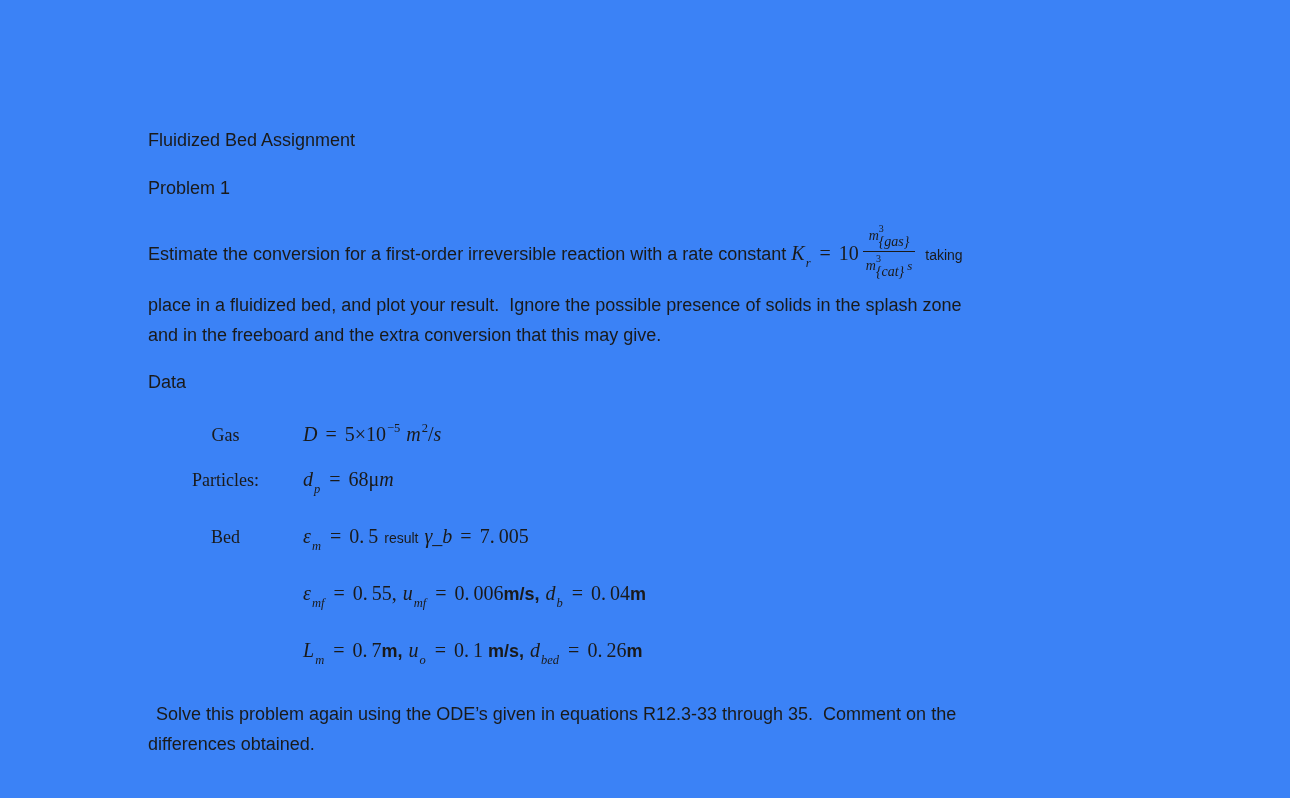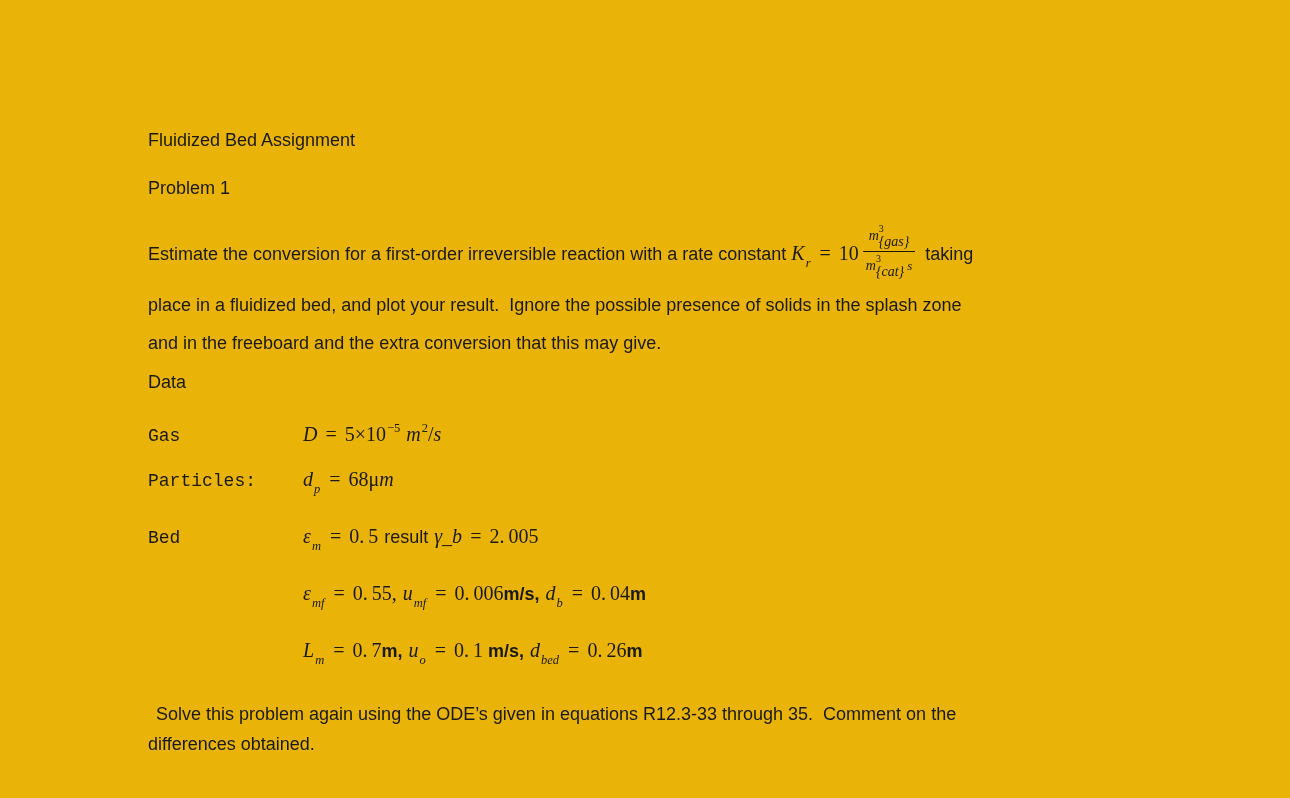--- a/index.html
+++ b/index.html
@@ -1,41 +1,41 @@
 <!DOCTYPE html>
 <html><head>
 <meta charset="utf-8">
 <style>
   html,body { margin:0; padding:0; background:#ffffff; }
   .page {
-    position:relative; width:1290px; height:798px; background:#eab308;
+    position:relative; width:1290px; height:798px; background:#3b82f6;
     color:#1a1a1a; font-family:"Liberation Sans", sans-serif; overflow:hidden;
   }
   .abs { position:absolute; }
   .body-text { font-size:18px; line-height:28px; }
   .t { white-space:pre; }
 
   
   .mv, .mnum, .meq { font-family:"Liberation Serif", serif; font-size:20px; }
   .mv  { font-style:italic; }
   .mnum{ font-style:normal; white-space:pre; }
   .meq { font-style:normal; padding:0 8px; }
   .msb { font-family:"Liberation Serif", serif; font-style:italic;
          font-size:12.5px; vertical-align:-0.55em; margin:0 1px; }
   .msp { font-family:"Liberation Serif", serif; font-style:normal;
          font-size:12.5px; vertical-align:0.7em; margin-left:1px; }
   .unit { font-family:"Liberation Sans", sans-serif; font-style:normal; font-size:18px;font-weight:bold; }
   .sans-word { font-family:"Liberation Sans", sans-serif; font-style:normal;
-               font-size:18px; margin:0 6px; }
+               font-size:14px; margin:0 6px; }
   .ml6 { margin-left:6px; }
   .ml5 { margin-left:5px; }
 
   .row { position:absolute; white-space:nowrap; }
   .rlabel { display:inline-block; width:155px; font-size:18px;
-            font-family:Liberation Mono, monospace; }
+            font-family:Liberation Serif, serif;text-align:center; }
 
   
   .frac { display:inline-block; vertical-align:middle; text-align:center;
           margin:0 4px; transform:translateY(-4px); }
   .fline { display:block; font-family:"Liberation Serif", serif; font-style:italic;
            font-size:14px; line-height:1; padding:2px 3px; }
   .fline.den { border-top:1.4px solid #1a1a1a; }
   .fss { display:inline-block; vertical-align:middle; text-align:left; }
   .fsup { display:block; font-style:normal; font-size:10px; line-height:1.05; }
   .fsub { display:block; font-style:italic; font-size:14px; line-height:1.05; }
@@ -46,29 +46,29 @@
 
 <div class="page">
 
   <div class="abs body-text t" style="left:148px;top:126px">Fluidized Bed Assignment</div>
 
   <div class="abs body-text t" style="left:148px;top:174px">Problem 1</div>
 
   <div class="abs body-text" style="left:148px;top:226px"><span class="t">Estimate the conversion for a first-order irreversible reaction with a rate constant </span><span class="mv">K</span><span class="msb">r</span><span class="meq">=</span><span class="mnum">10</span><span class="frac"><span class="fline num"><span>m</span><span class="fss"><span class="fsup">3</span><span class="fsub">{gas}</span></span></span><span class="fline den"><span>m</span><span class="fss"><span class="fsup">3</span><span class="fsub">{cat}</span></span><span class="ftail">s</span></span></span><span class="sans-word">taking</span></div>
 
   <div class="abs body-text t" style="left:148px;top:291px">place in a fluidized bed, and plot your result.  Ignore the possible presence of solids in the splash zone</div>
-  <div class="abs body-text t" style="left:148px;top:329px">and in the freeboard and the extra conversion that this may give.</div>
+  <div class="abs body-text t" style="left:148px;top:321px">and in the freeboard and the extra conversion that this may give.</div>
 
   <div class="abs body-text t" style="left:148px;top:368px">Data</div>
 
   <div class="row" style="left:148px;top:421px"><span class="rlabel">Gas</span><span class="mv">D</span><span class="meq">=</span><span class="mnum">5×10</span><span class="msp">−5</span><span class="mv ml6">m</span><span class="msp">2</span><span class="mnum">/</span><span class="mv">s</span></div>
 
   <div class="row" style="left:148px;top:468px"><span class="rlabel">Particles:</span><span class="mv">d</span><span class="msb">p</span><span class="meq">=</span><span class="mnum">68</span><span class="mnum">μ</span><span class="mv">m</span></div>
 
-  <div class="row" style="left:148px;top:525px"><span class="rlabel">Bed</span><span class="mv">ε</span><span class="msb">m</span><span class="meq">=</span><span class="mnum">0. 5</span><span class="sans-word">result</span><span class="mv">γ_b</span><span class="meq">=</span><span class="mnum">2. 005</span></div>
+  <div class="row" style="left:148px;top:525px"><span class="rlabel">Bed</span><span class="mv">ε</span><span class="msb">m</span><span class="meq">=</span><span class="mnum">0. 5</span><span class="sans-word">result</span><span class="mv">γ_b</span><span class="meq">=</span><span class="mnum">7. 005</span></div>
 
   <div class="row" style="left:303px;top:582px"><span class="mv">ε</span><span class="msb">mf</span><span class="meq">=</span><span class="mnum">0. 55,</span><span class="mv ml6">u</span><span class="msb">mf</span><span class="meq">=</span><span class="mnum">0. 006</span><span class="unit">m/s,</span><span class="mv ml6">d</span><span class="msb">b</span><span class="meq">=</span><span class="mnum">0. 04</span><span class="unit">m</span></div>
 
   <div class="row" style="left:303px;top:639px"><span class="mv">L</span><span class="msb">m</span><span class="meq">=</span><span class="mnum">0. 7</span><span class="unit">m,</span><span class="mv ml6">u</span><span class="msb">o</span><span class="meq">=</span><span class="mnum">0. 1</span><span class="unit ml5">m/s,</span><span class="mv ml6">d</span><span class="msb">bed</span><span class="meq">=</span><span class="mnum">0. 26</span><span class="unit">m</span></div>
 
   <div class="abs body-text t" style="left:156px;top:700px">Solve this problem again using the ODE’s given in equations R12.3-33 through 35.  Comment on the</div>
   <div class="abs body-text t" style="left:148px;top:730px">differences obtained.</div>
 
 </div>
 

